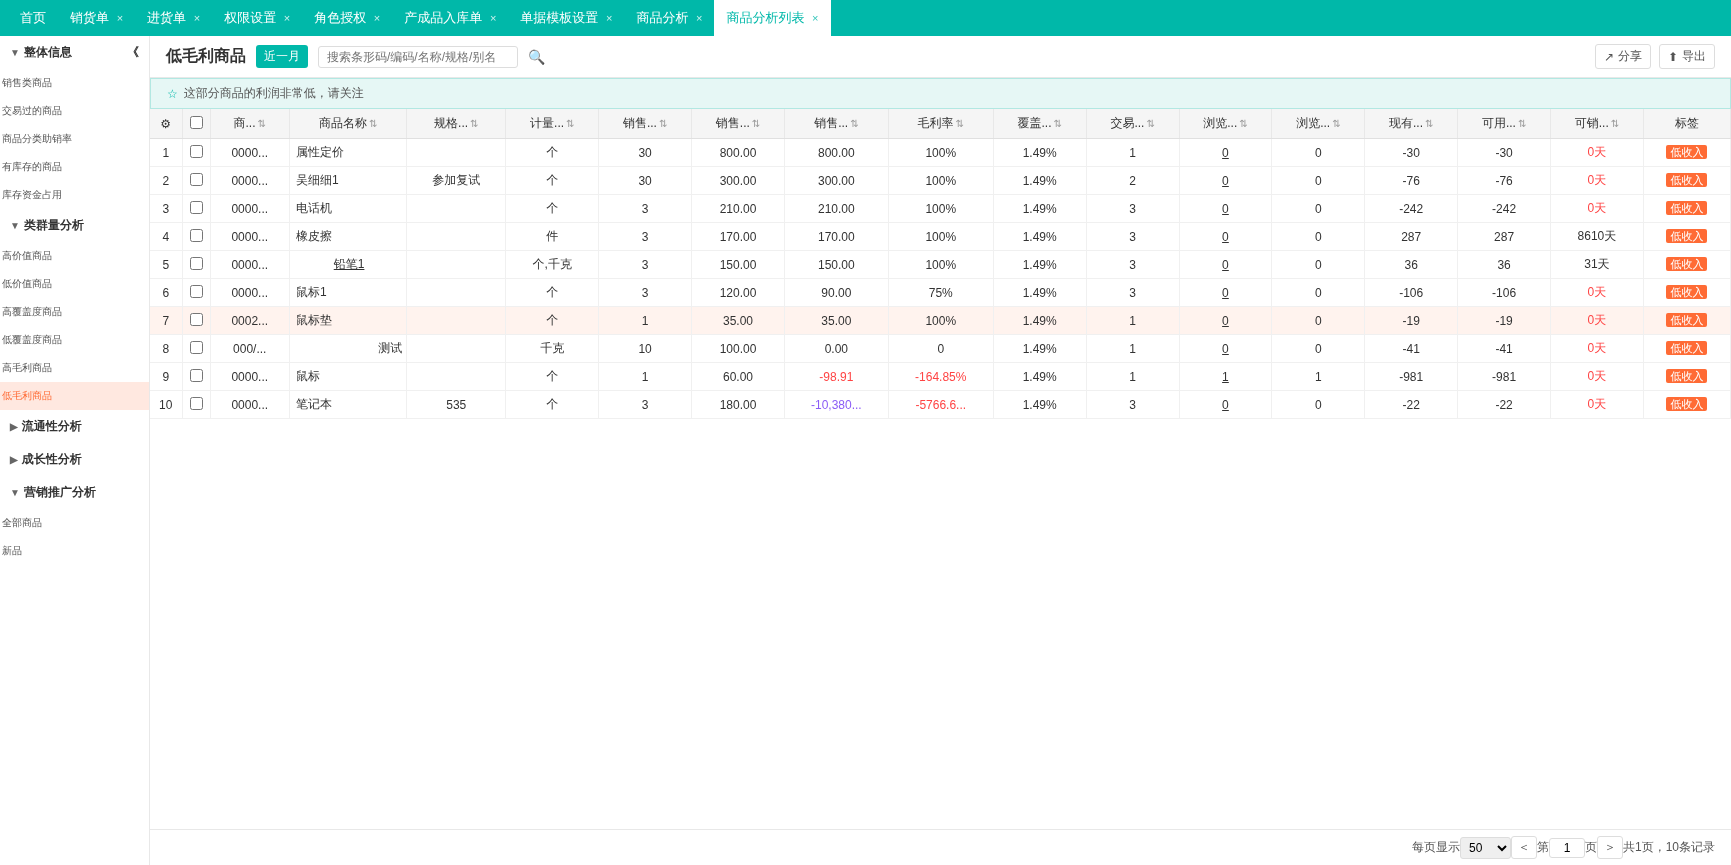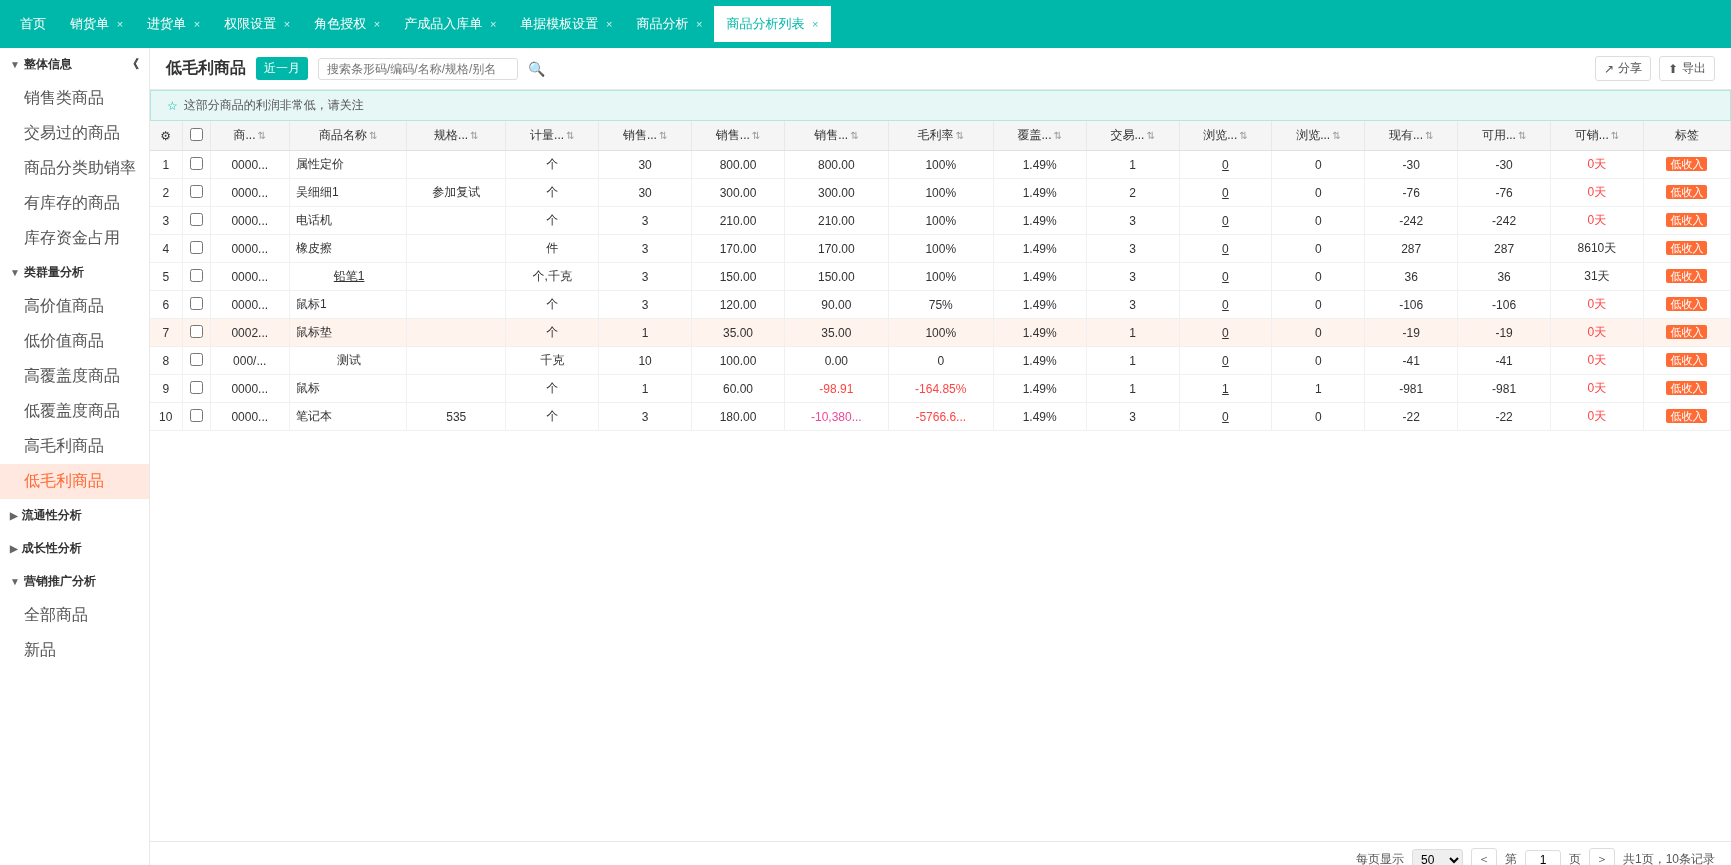--- a/index.html
+++ b/index.html
@@ -1,31 +1,31 @@
 <!DOCTYPE html>
 <html><head>
   <meta charset="utf-8">
   <style>
     * { box-sizing: border-box; margin: 0; padding: 0; }
     body { font-family: 'Microsoft YaHei', Arial, sans-serif; font-size: 12px; background: #f5f5f5; color: #333; overflow-x: hidden; }
 
     
-    .top-nav { background: #00b8a9; display: flex; align-items: center; height: 48px; padding: 0 8px; }
+    .top-nav { background: #00b8a9; display: flex; align-items: center; height: 36px; padding: 0 8px; }
     .top-nav .nav-item { color: #fff; padding: 0 12px; height: 36px; line-height: 36px; cursor: pointer; font-size: 13px; white-space: nowrap; }
     .top-nav .nav-item.active { background: #fff; color: #00b8a9; }
     .top-nav .nav-item .close-x { margin-left: 4px; font-size: 11px; opacity: 0.8; }
 
     
     .main-layout { display: flex; height: calc(100vh - 36px); }
 
     
     .sidebar { width: 150px; background: #fff; border-right: 1px solid #e8e8e8; overflow-y: auto; flex-shrink: 0; }
     .sidebar-group-header { display: flex; align-items: center; padding: 8px 10px; font-size: 12px; color: #333; font-weight: bold; cursor: pointer; }
     .sidebar-group-header .arrow { margin-right: 4px; font-size: 10px; color: #666; }
-    .sidebar-item { padding: 7px 10px 7px 24px; font-size: 16px; color: #555; cursor: pointer; }
+    .sidebar-item { padding: 7px 10px 7px 2px; font-size: 10px; color: #555; cursor: pointer; }
     .sidebar-item.active { background: #ffe8e0; color: #ff6b35; }
 
     
     .content { flex: 1; display: flex; flex-direction: column; overflow: hidden; }
 
     
     .content-header { background: #fff; padding: 8px 16px; display: flex; align-items: center; gap: 10px; border-bottom: 1px solid #e8e8e8; flex-shrink: 0; }
     .page-title { font-size: 16px; font-weight: bold; color: #333; }
     .filter-btn { background: #00b8a9; color: #fff; border: none; border-radius: 3px; padding: 3px 8px; font-size: 12px; cursor: pointer; }
     .search-box { border: 1px solid #ddd; border-radius: 3px; padding: 3px 8px; font-size: 12px; width: 200px; outline: none; }
@@ -43,21 +43,21 @@
     thead th .sort-icon { color: #999; font-size: 10px; margin-left: 2px; }
     tbody td { border-bottom: 1px solid #f0f0f0; border-right: 1px solid #f0f0f0; padding: 5px 4px; text-align: center; color: #333; }
     tbody tr.highlighted { background: #fff3ee; }
     .tag-badge { background: #ff6b35; color: #fff; border-radius: 2px; padding: 1px 4px; font-size: 11px; }
     .underline { text-decoration: underline; cursor: pointer; }
 
     
     .table-footer { background: #fdf6e3; border-top: 2px solid #e0c87a; padding: 6px 0; flex-shrink: 0; }
 
     
-    .pagination-bar { background: #fff; border-top: 1px solid #e8e8e8; padding: 6px 16px; display: flex; align-items: center; justify-content: flex-end; gap: 8px; flex-shrink: 0; }
+    .pagination-bar { background: #fff; border-top: 1px solid #e8e8e8; padding: 6px 16px; display: flex; align-items: center; justify-content: flex-end; flex-shrink: 0; }
     .pagination-bar .per-page-label { color: #555; }
     .per-page-select { border: 1px solid #ddd; border-radius: 3px; padding: 2px 4px; font-size: 12px; }
     .page-btn { border: 1px solid #ddd; background: #fff; border-radius: 3px; padding: 2px 6px; cursor: pointer; font-size: 12px; color: #555; }
     .page-input { border: 1px solid #ddd; border-radius: 3px; width: 36px; text-align: center; padding: 2px 4px; font-size: 12px; }
     .page-info { color: #555; font-size: 12px; }
 
     
     .sidebar-section { position: relative; }
   </style>
 </head>
@@ -315,21 +315,21 @@
     <td>0</td>
     <td>-19</td>
     <td>-19</td>
     <td style="color:#ff4444;">0天</td>
     <td><span class="tag-badge">低收入</span></td>
   </tr>
             <tr>
     <td>8</td>
     <td><input type="checkbox" style=""></td>
     <td>000/...</td>
-    <td style="text-align:center; padding-left:6px;">测试</td>
+    <td style="text-align:right; padding-left:6px;">测试</td>
     <td></td>
     <td>千克</td>
     <td>10</td>
     <td>100.00</td>
     <td style="">0.00</td>
     <td style="">0</td>
     <td>1.49%</td>
     <td>1</td>
     <td><span class="underline">0</span></td>
     <td>0</td>
@@ -360,21 +360,21 @@
   </tr>
             <tr>
     <td>10</td>
     <td><input type="checkbox" style=""></td>
     <td>0000...</td>
     <td style="text-align:left; padding-left:6px;">笔记本</td>
     <td>535</td>
     <td>个</td>
     <td>3</td>
     <td>180.00</td>
-    <td style="color:#ec4899;">-10,380...</td>
+    <td style="color:#8b5cf6;">-10,380...</td>
     <td style="color:#ff4444;">-5766.6...</td>
     <td>1.49%</td>
     <td>3</td>
     <td><span class="underline">0</span></td>
     <td>0</td>
     <td>-22</td>
     <td>-22</td>
     <td style="color:#ff4444;">0天</td>
     <td><span class="tag-badge">低收入</span></td>
   </tr>

